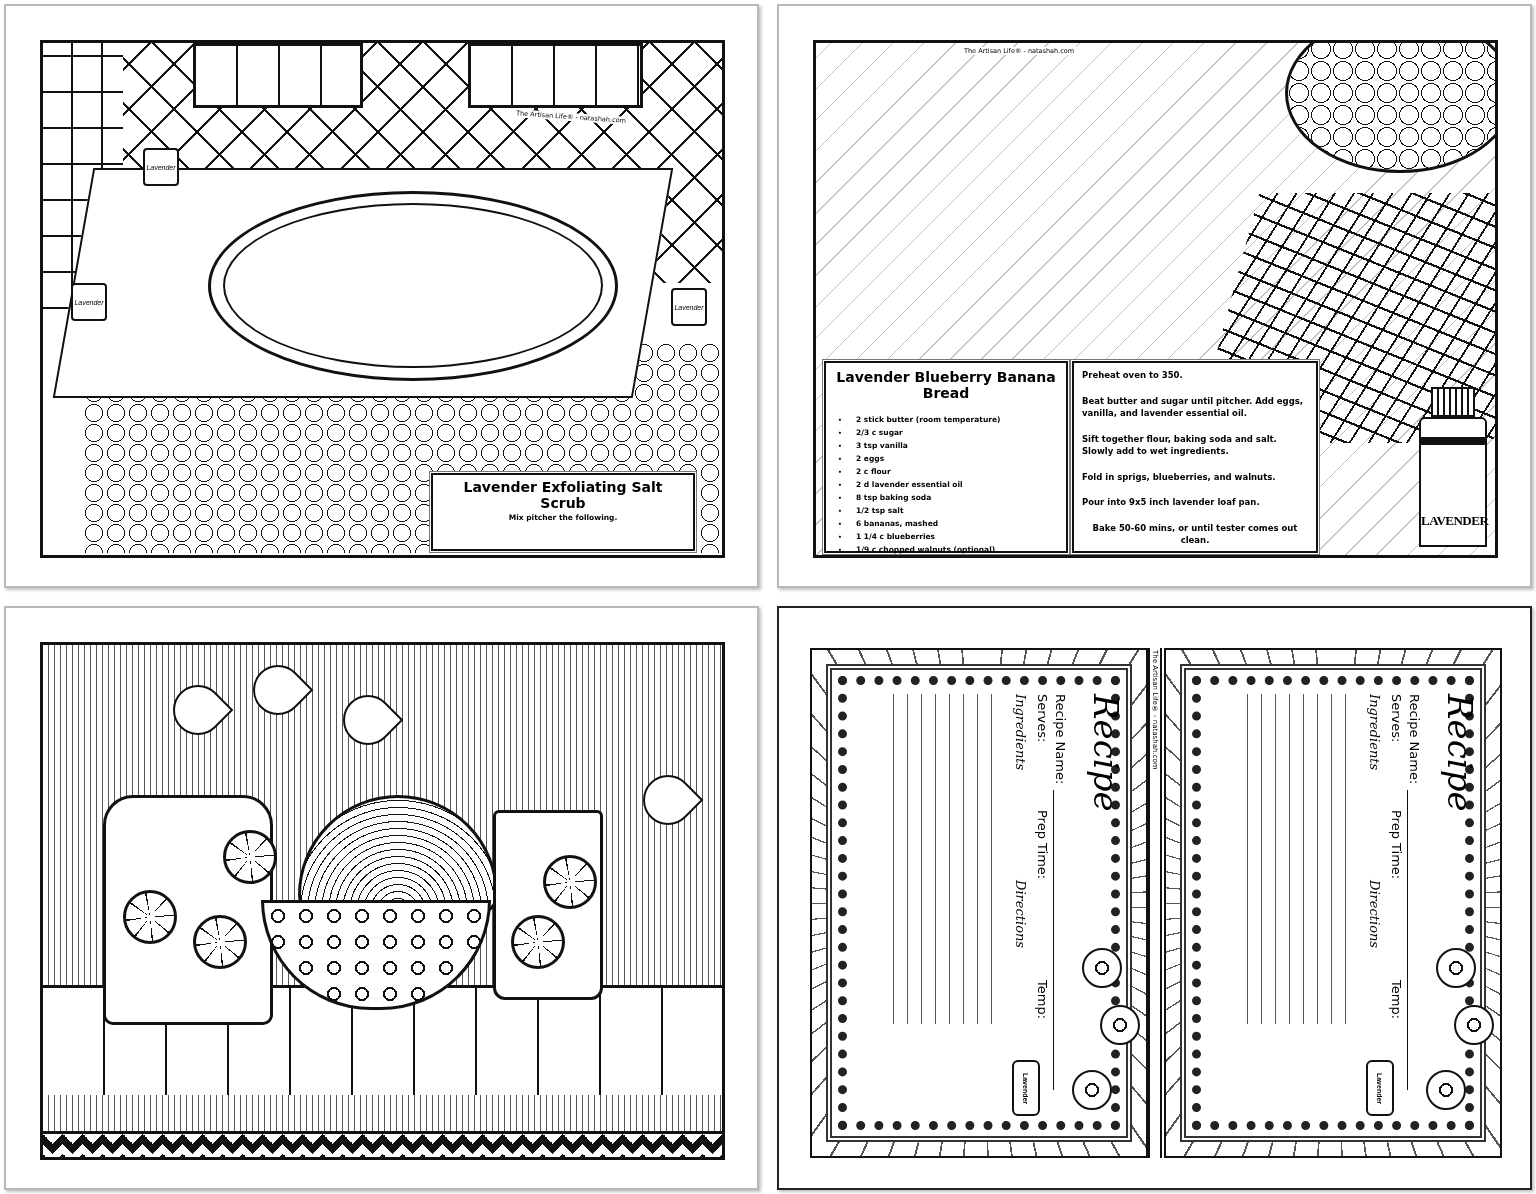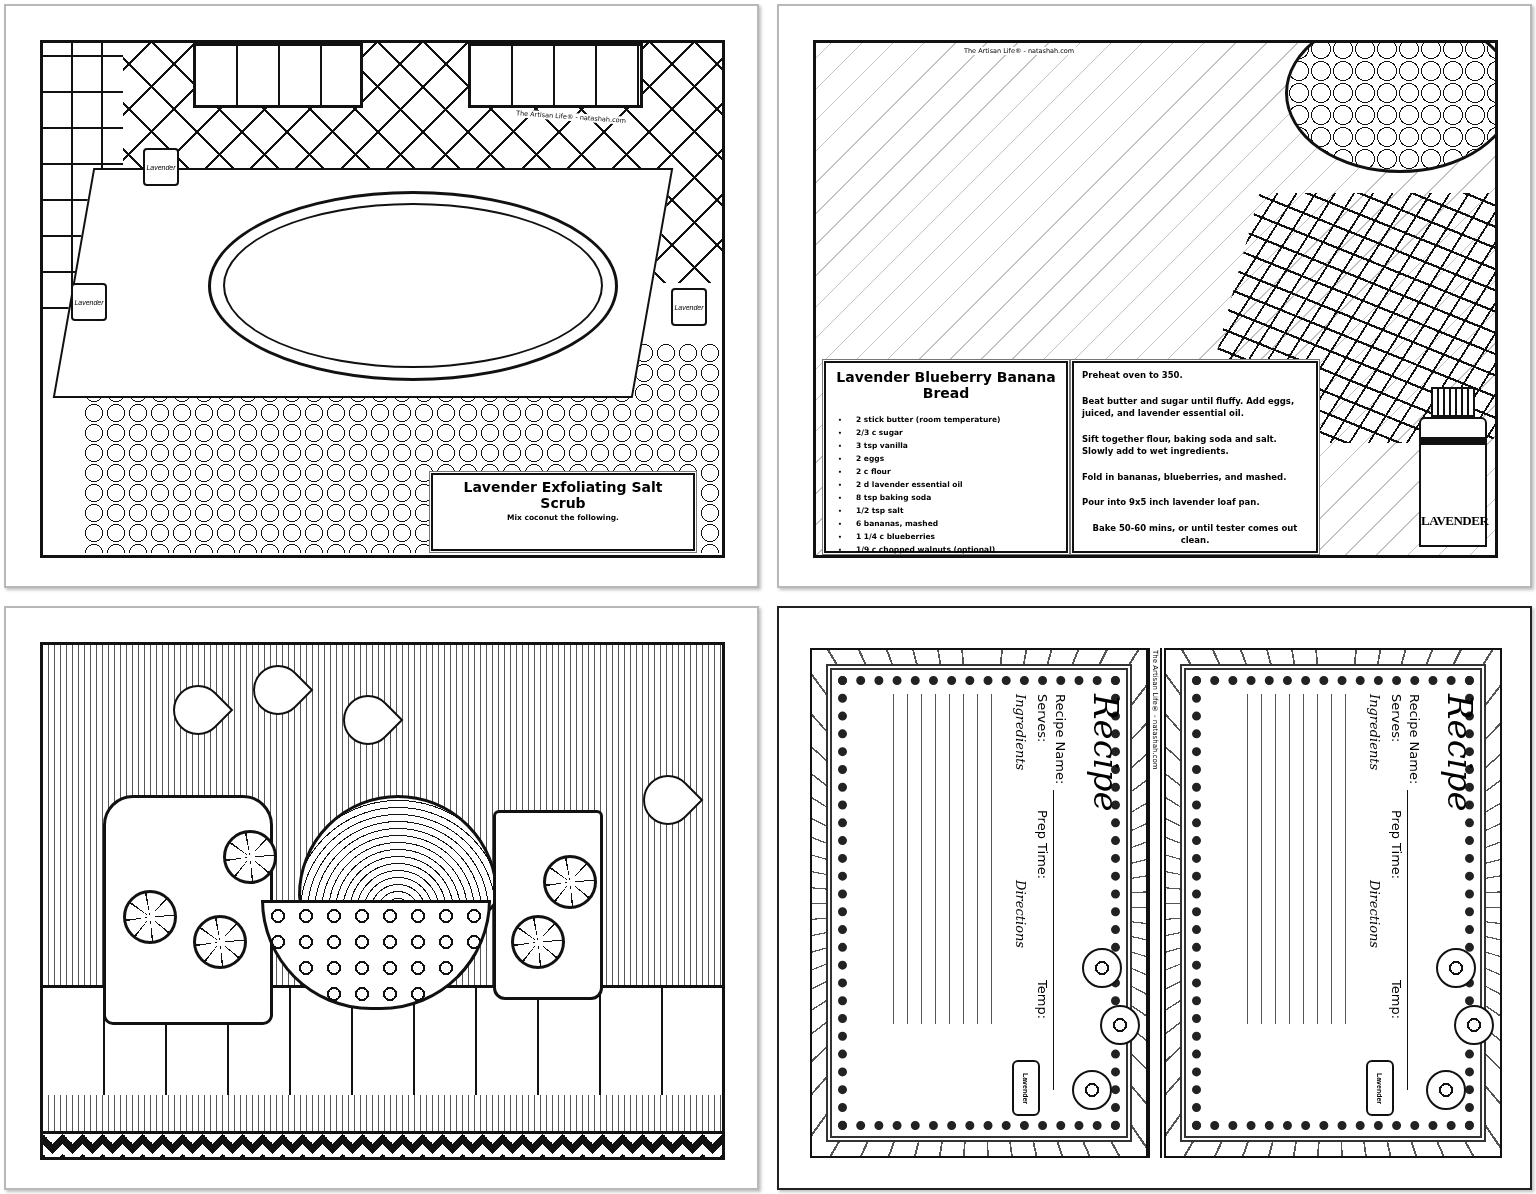--- a/index.html
+++ b/index.html
@@ -217,21 +217,21 @@
       </div>
     <div class="candle" style="left:28px; top:240px;">
         <span>Lavender</span>
       </div>
     <div class="candle" style="left:628px; top:245px;">
         <span>Lavender</span>
       </div>
 
     <div class="recipe-box" style="left:388px; top:430px; width:264px; height:78px; padding:4px 8px;">
       <div class="recipe-title">Lavender Exfoliating Salt Scrub</div>
-      <div class="recipe-sub">Mix coconut the following.</div>
+      <div class="recipe-sub">Mix pitcher the following.</div>
     </div>
   </div>
 </div>
 
 <div class="page" style="left:777px; top:4px; width:755px; height:584px;">
   <div class="art" style="left:34px; top:34px; width:685px; height:518px;">
     <div class="cloth"></div>
     <div class="rack"></div>
     <div class="bowl"></div>
     <div class="credit" style="position:absolute; left:145px; top:4px;">The Artisan Life® - natashah.com</div>
@@ -253,23 +253,23 @@
         <li>8 tsp baking soda</li>
         <li>1/2 tsp salt</li>
         <li>6 bananas, mashed</li>
         <li>1 1/4 c blueberries</li>
         <li>1/9 c chopped walnuts (optional)</li>
       </ul>
     </div>
 
     <div class="recipe-box dir-list" style="left:256px; top:318px; width:246px; height:192px; padding:6px 8px;">
       <p>Preheat oven to 350.</p>
-      <p>Beat butter and sugar until fluffy. Add eggs, juiced, and lavender essential oil.</p>
+      <p>Beat butter and sugar until pitcher. Add eggs, vanilla, and lavender essential oil.</p>
       <p>Sift together flour, baking soda and salt. Slowly add to wet ingredients.</p>
-      <p>Fold in bananas, blueberries, and mashed.</p>
+      <p>Fold in sprigs, blueberries, and walnuts.</p>
       <p>Pour into 9x5 inch lavender loaf pan.</p>
       <p style="text-align:center;">Bake 50-60 mins, or until tester comes out clean.</p>
     </div>
   </div>
 </div>
 
 <div class="page" style="left:4px; top:606px; width:755px; height:584px;">
   <div class="art" style="left:34px; top:34px; width:685px; height:518px;">
     <div class="stripes-bg"></div>
     <div class="leaf" style="left:130px; top:40px;"></div>

